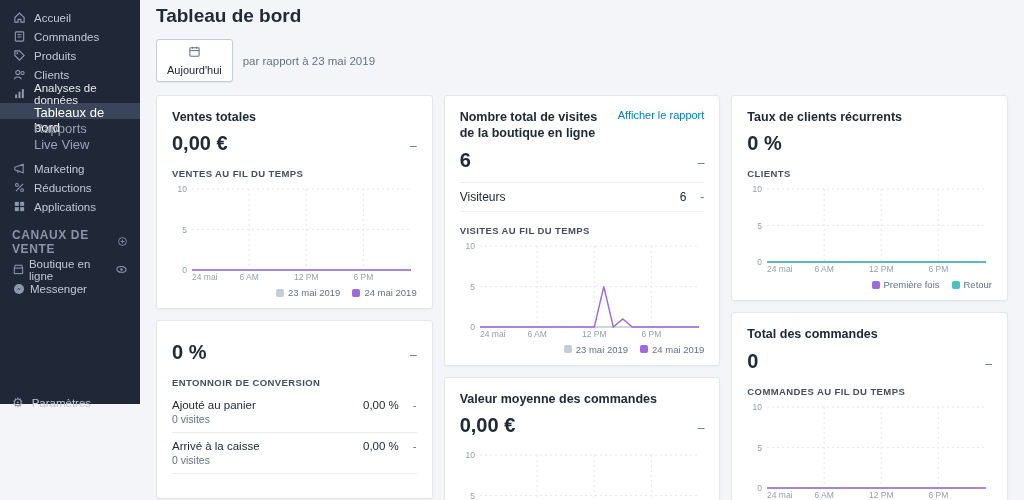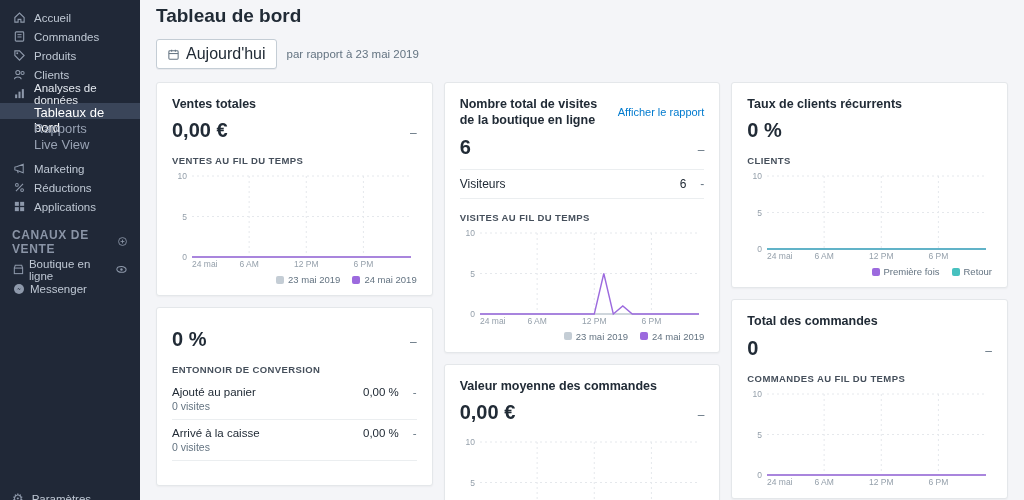--- a/index.html
+++ b/index.html
@@ -1,46 +1,46 @@
 <!DOCTYPE html>
 <html><head>
 <meta charset="utf-8">
 <style>
   * { margin:0; padding:0; box-sizing:border-box; }
   html,body { width:1024px; height:500px; overflow:hidden; }
   body { font-family:"Liberation Sans", sans-serif; background:#f4f5f8; display:flex; }
 
   
-  .sidebar { width:140px; height:500px; background:#202837; color:#b9c2d0; flex-shrink:0; position:relative; padding-top:8px; }
+  .sidebar { width:140px; height:404px; background:#202837; color:#b9c2d0; flex-shrink:0; position:relative; padding-top:8px; }
   .nav-item { display:flex; align-items:center; gap:8px; padding:3px 12px; font-size:11.5px; height:19px; cursor:pointer; color:#bfc8d4; }
   .nav-item .icon { width:14px; height:14px; display:flex; align-items:center; justify-content:center; color:#8e99ab; flex-shrink:0; }
   .nav-item .icon svg { width:13px; height:13px; }
   .sub-item { display:block; padding:2px 12px 2px 34px; font-size:13px; height:16px; color:#98a2b3; cursor:pointer; }
   .sub-item.selected { background:#3a4559; color:#ffffff; }
   .nav-gap { height:8px; }
   .section-header { display:flex; justify-content:space-between; align-items:center; padding:12px 12px 4px; font-size:12px; letter-spacing:.6px; color:#8a94a6; font-weight:bold; }
   .section-header .icon { width:13px; height:13px; color:#8a94a6; cursor:pointer; }
   .channel-item { display:flex; align-items:center; gap:4px; padding:3px 12px; font-size:11.5px; height:19px; color:#bfc8d4; cursor:pointer; }
   .channel-item .icon { width:14px; height:14px; color:#8e99ab; display:flex; align-items:center; justify-content:center; }
   .channel-item .right-icon { margin-left:auto; width:14px; height:14px; color:#8e99ab; }
   .settings-item { position:absolute; left:0; right:0; bottom:-9px; display:flex; align-items:center; gap:8px; padding:4px 12px; font-size:11.5px; color:#bfc8d4; cursor:pointer; }
   .settings-item .gear { font-size:13px; color:#8e99ab; line-height:1; }
 
   
   .main { flex:1; padding:5px 16px 0 16px; overflow:hidden; }
   .page-title { font-size:19px; font-weight:bold; color:#212b36; margin-bottom:12px; }
   .date-row { display:flex; align-items:center; gap:10px; margin-bottom:13px; }
-  .date-btn { background:#fff; border:1px solid #c4cdd5; border-radius:3px; padding:5px 10px; font-size:16px; color:#212b36; display:flex; align-items:center; gap:6px; cursor:pointer; box-shadow:0 1px 0 rgba(22,29,37,.05); }
+  .date-btn { background:#fff; border:1px solid #c4cdd5; border-radius:3px; padding:5px 10px; font-size:11px; color:#212b36; display:flex; align-items:center; gap:6px; cursor:pointer; box-shadow:0 1px 0 rgba(22,29,37,.05);flex-direction:column; }
   .date-btn .icon { width:13px; height:13px; color:#637381; display:flex; }
   .compare-text { font-size:11.5px; color:#637381; }
 
   .grid { display:flex; gap:11px; align-items:flex-start; }
   .col { flex:1; display:flex; flex-direction:column; gap:11px; min-width:0; }
   .card { background:#fff; border:1px solid #e4e7ea; border-radius:3px; box-shadow:0 1px 2px rgba(0,0,0,.04); padding:13px 15px 10px; }
-  .card-head { display:flex; justify-content:space-between; align-items:center; gap:8px; }
+  .card-head { display:flex; justify-content:space-between; align-items:flex-start; gap:8px; }
   .card-title { font-size:12.5px; font-weight:bold; color:#212b36; line-height:1.3; }
   .report-link { font-size:11px; color:#007ace; text-decoration:none; white-space:nowrap; cursor:pointer; }
   .value-row { display:flex; justify-content:space-between; align-items:baseline; margin-top:7px; }
   .value { font-size:20px; font-weight:bold; color:#212b36; }
   .change-dash { font-size:12px; color:#637381; }
   .metric-label { font-size:9.5px; font-weight:bold; color:#454f5b; letter-spacing:.4px; margin:13px 0 4px; }
   .chart { width:100%; height:100px; }
   .chart.sm { height:92px; }
   .legend { display:flex; justify-content:flex-end; gap:12px; margin-top:4px; font-size:9.5px; color:#637381; }
   .legend-item { display:flex; align-items:center; gap:4px; }

